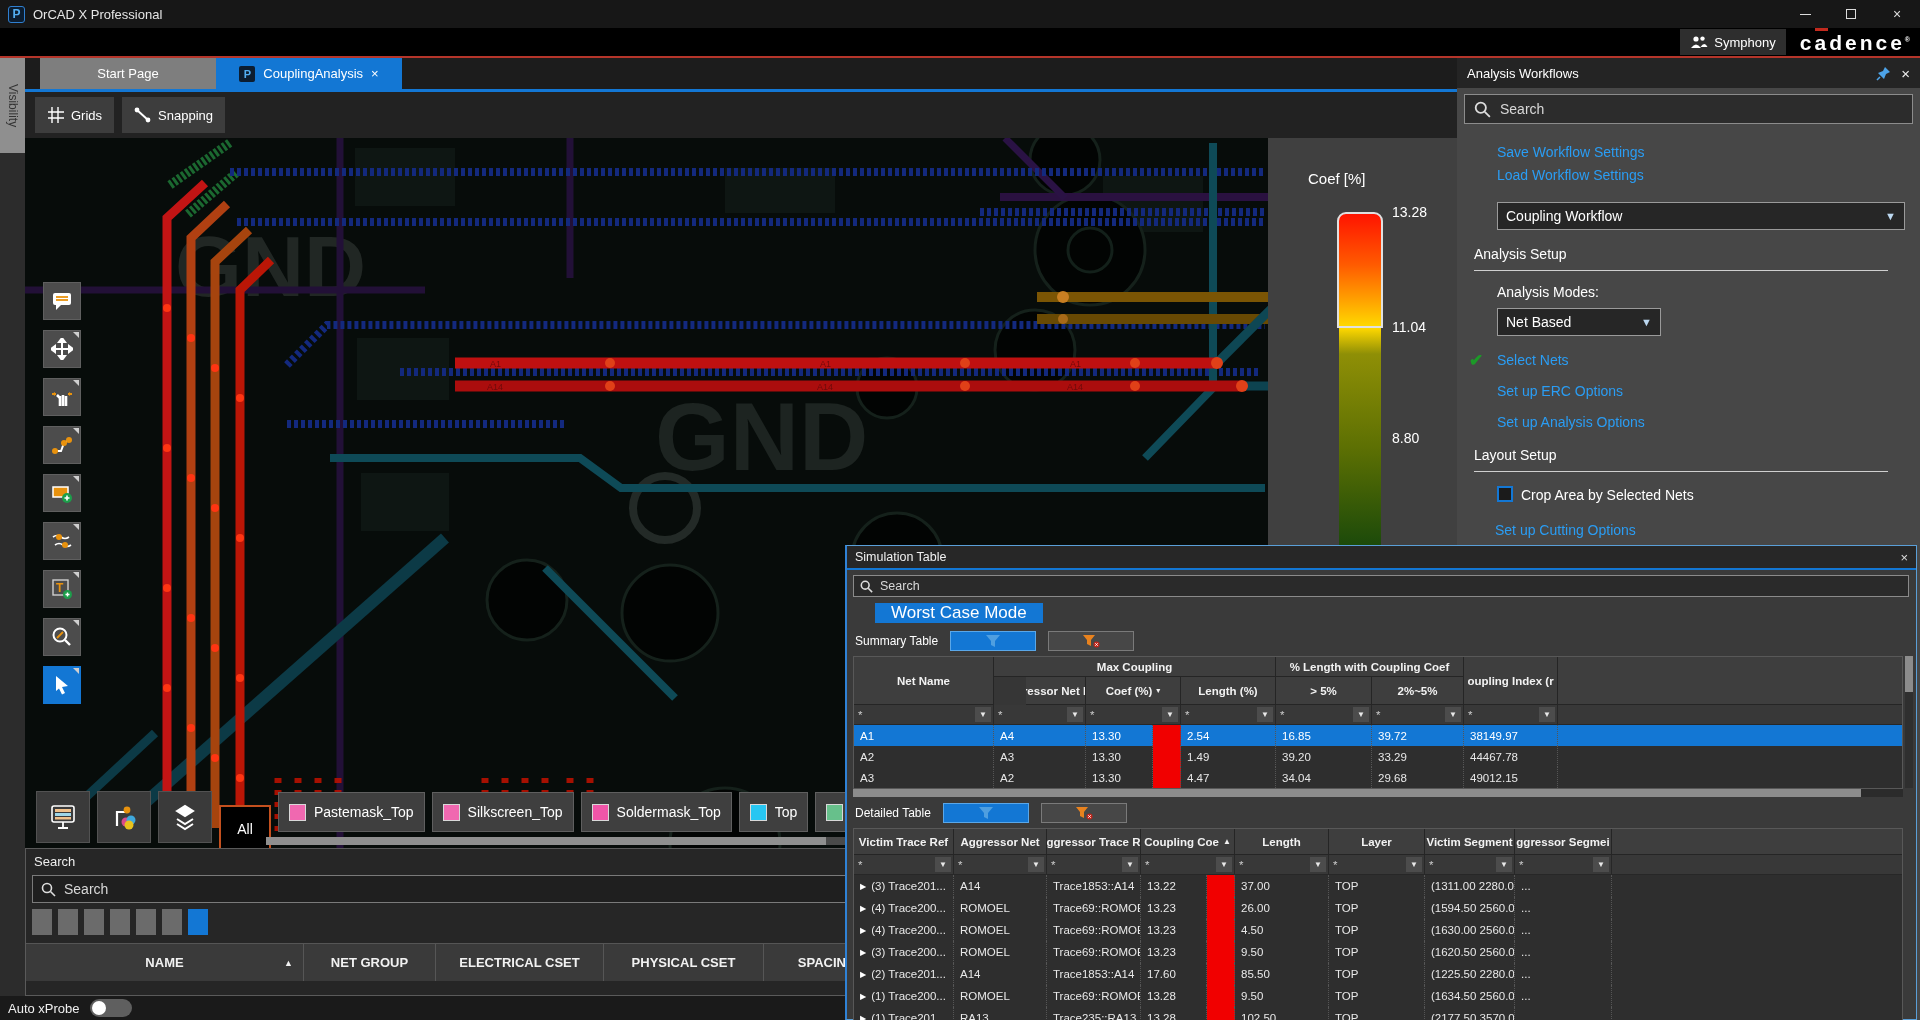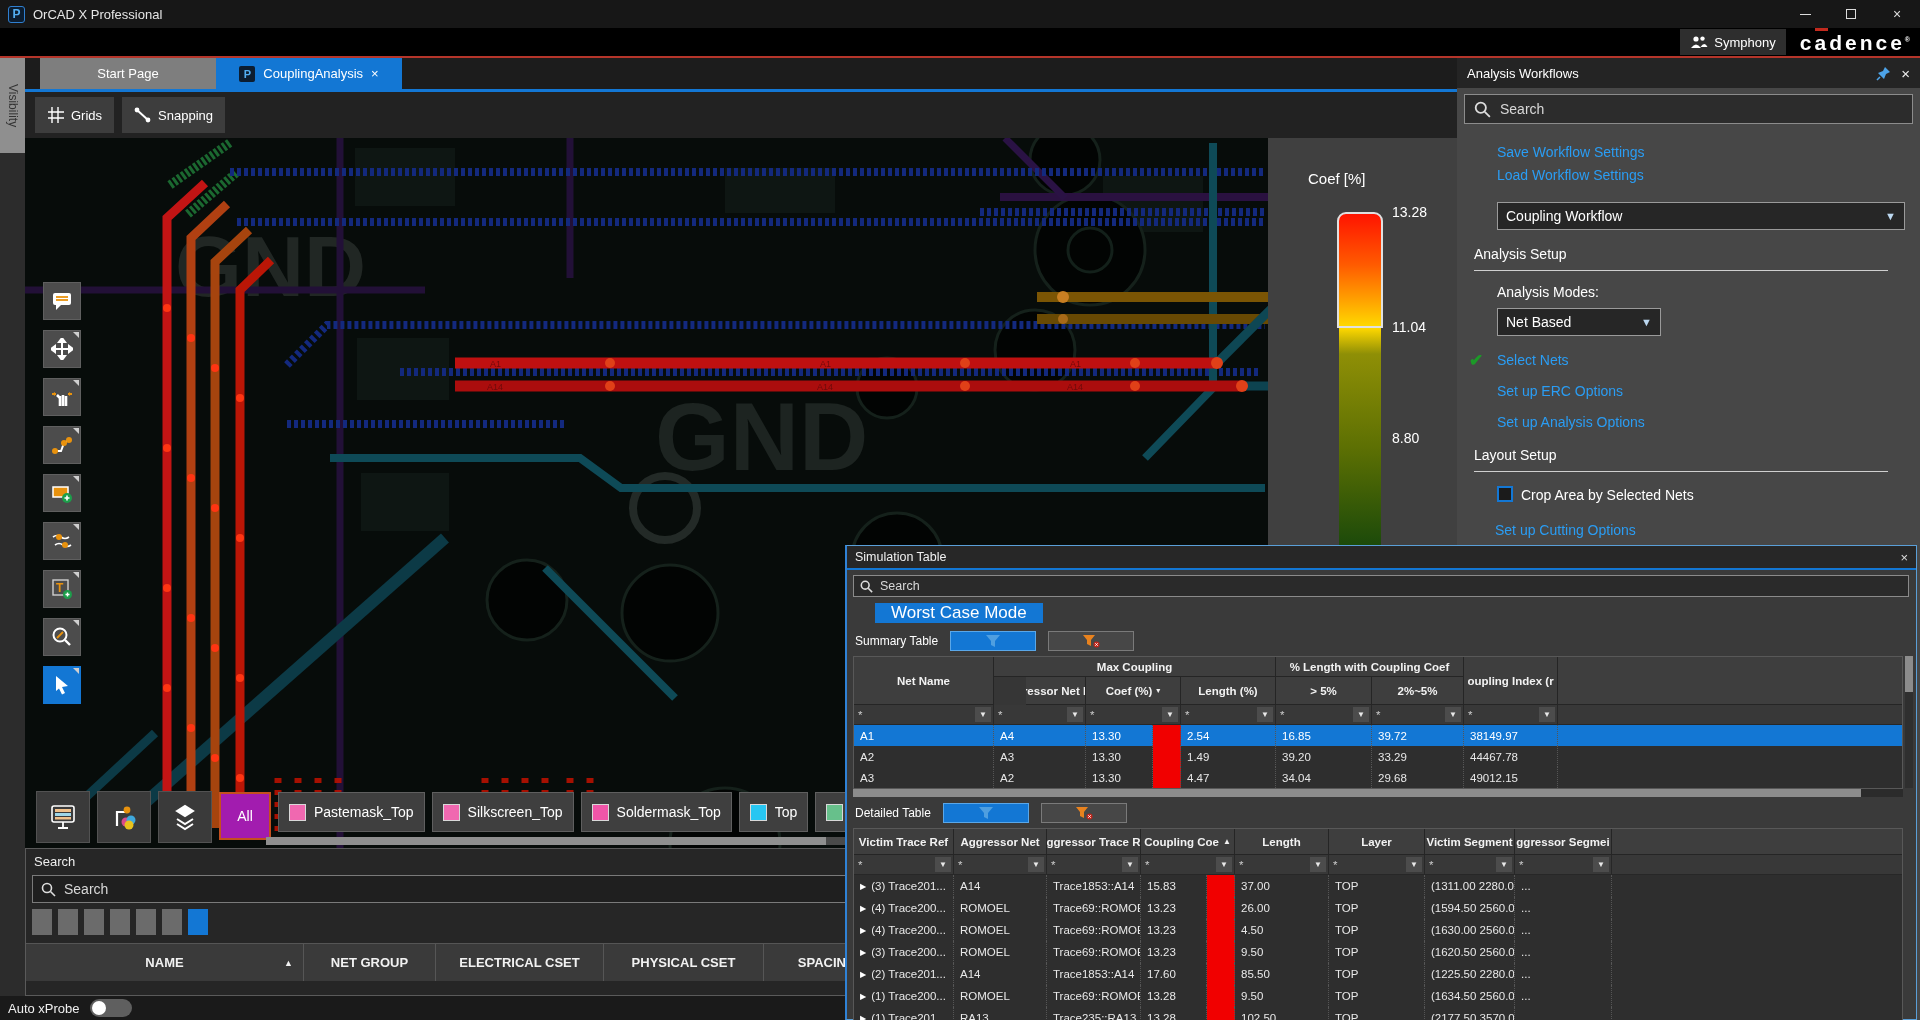--- a/index.html
+++ b/index.html
@@ -69,22 +69,22 @@
   .tool-btn { width:38px; height:38px; background:#4c4c4c; border:1px solid #5f5f5f; display:flex;
     align-items:center; justify-content:center; position:relative; }
   .tool-btn.active { background:#1377d4; border-color:#1377d4; }
   .tool-btn .fly { position:absolute; right:1px; top:1px; width:0; height:0;
     border-left:6px solid transparent; border-top:6px solid #cfcfcf; }
 
   
   .layer-bar { position:absolute; left:36px; top:791px; height:56px; display:flex; align-items:flex-start; gap:7px; }
   .lb-icon-btn { width:54px; height:52px; background:#3a3a3a; border:1px solid #525252; display:flex;
     align-items:center; justify-content:center; }
-  .lb-all { width:52px; height:48px; background:#a21caf; border:2px solid #c4501e; color:#fff;
-    font-size:14px; display:flex; align-items:center; justify-content:center; margin-top:1px; }
+  .lb-all { width:52px; height:48px; background:#000000; border:2px solid #c4501e; color:#fff;
+    font-size:14px; display:flex; align-items:center; justify-content:center; margin-top:14px; }
   .chips { display:flex; gap:7px; margin-top:1px; }
   .chip { height:40px; background:#3f3f3f; border:1px solid #5f5f5f; display:flex; align-items:center;
     gap:8px; padding:0 10px; font-size:14px; color:#fff; white-space:nowrap; overflow:hidden; }
   .chip .sw { width:17px; height:17px; border:1px solid #d8d8d8; flex:none; }
   .lb-scroll { position:absolute; left:230px; top:46px; width:600px; height:8px; background:#4a4a4a; }
   .lb-scroll .thumb { height:8px; width:560px; background:#8f8f8f; }
 
   
   .search-panel { position:absolute; left:25px; top:848px; width:1432px; height:148px; background:#262626;
     border:1px solid #5a5a5a; }
@@ -835,21 +835,21 @@
     </div>
     <div>
 
     <div class="g-row det" style="grid-template-columns:100px 93px 94px 66px 28px 94px 96px 90px 97px 1fr;">
           <div class="g-cell">
             <span class="exp">▶</span>
             <span>(3) Trace201...</span>
           </div>
           <div class="g-cell">A14</div>
           <div class="g-cell">Trace1853::A14</div>
-          <div class="g-cell">15.83</div>
+          <div class="g-cell">13.22</div>
           <div class="g-cell red"></div>
           <div class="g-cell">37.00</div>
           <div class="g-cell">TOP</div>
           <div class="g-cell">(1311.00 2280.0...</div>
           <div class="g-cell">...</div>
           <div class="g-cell" style="border-right:none;"></div>
         </div>
         <div class="g-row det" style="grid-template-columns:100px 93px 94px 66px 28px 94px 96px 90px 97px 1fr;">
           <div class="g-cell">
             <span class="exp">▶</span>

